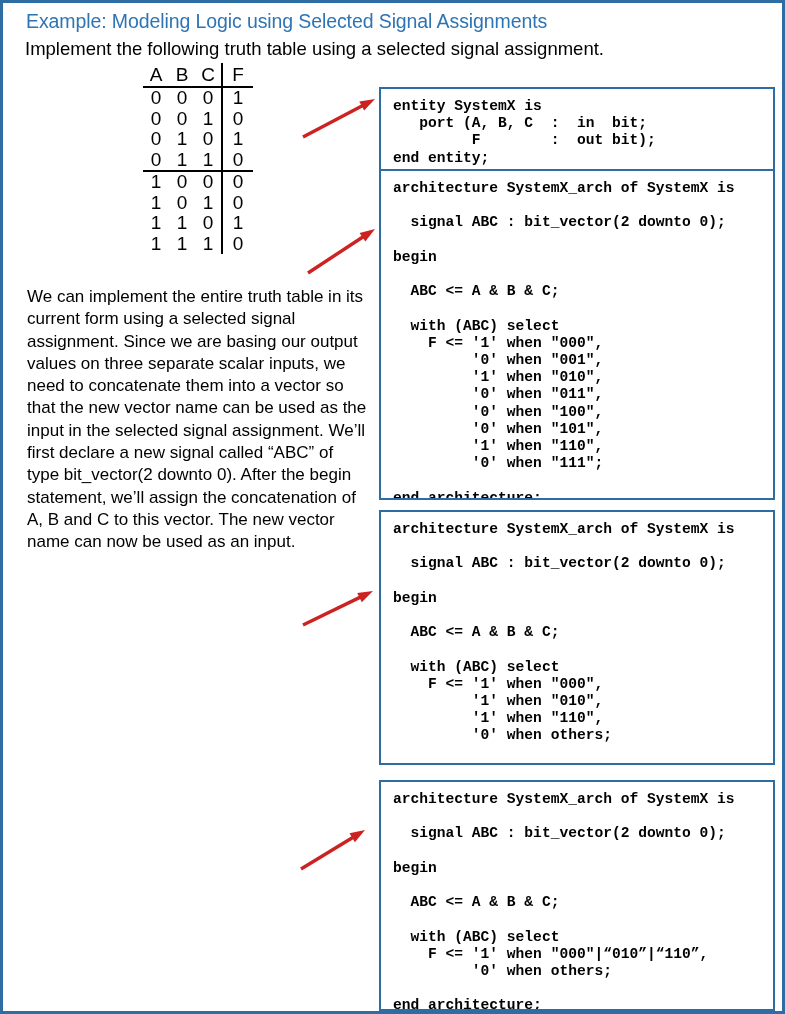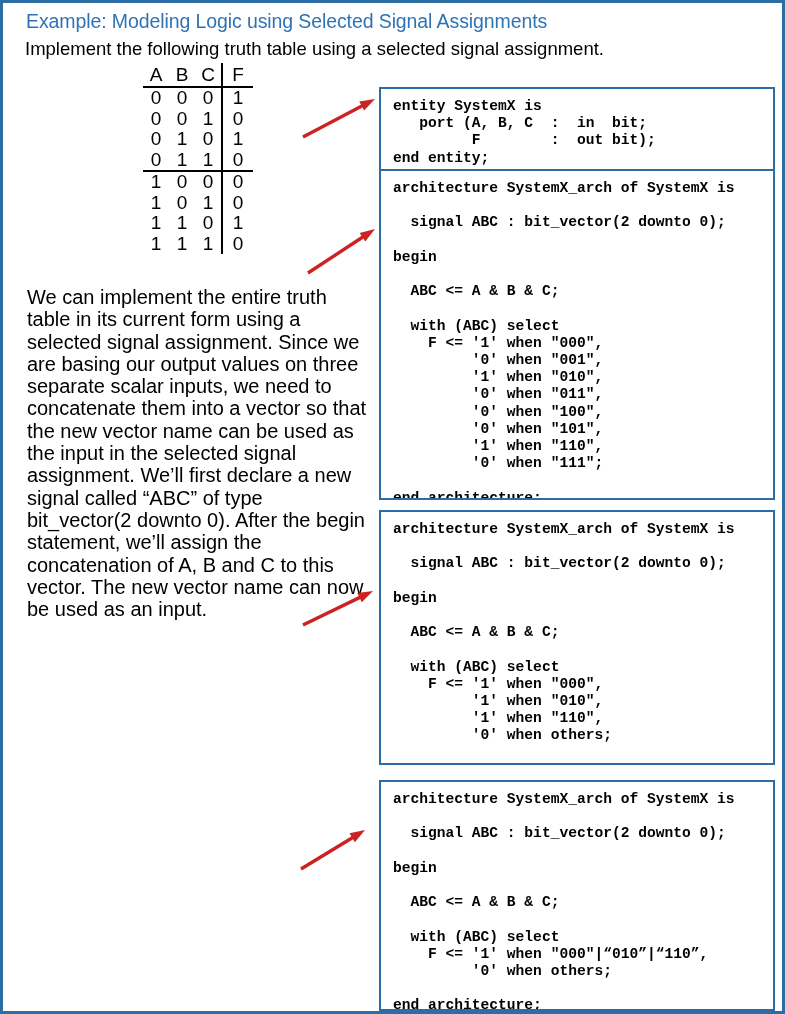--- a/index.html
+++ b/index.html
@@ -68,21 +68,21 @@
   .truth-table tr.hdr th {
     border-bottom: 2.5px solid #000;
   }
   .truth-table tr.mid td {
     border-top: 2.5px solid #000;
   }
 
   
   .para {
     position: absolute;
-    font-size: 20px;
+    font-size: 17px;
     line-height: 22.3px;
     color: #000000;
     text-align: left;
   }
   #para1 { left: 24px; top: 283px; width: 340px; }
   #para2 { left: 24px; top: 634px; width: 332px; }
   #para3 { left: 24px; top: 866px; width: 332px; }
 
   
   .code-box {

